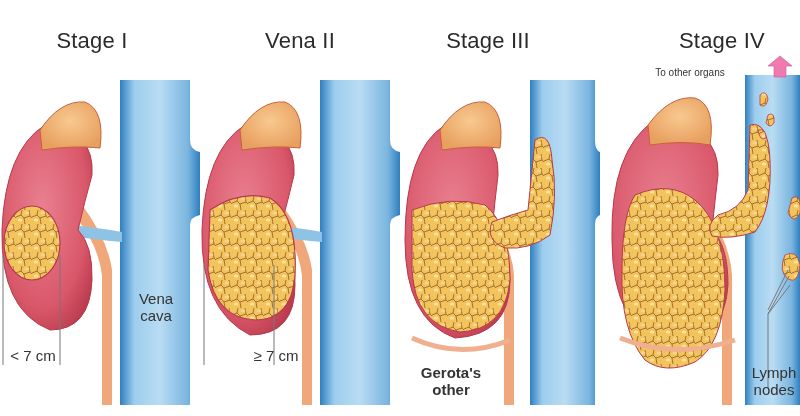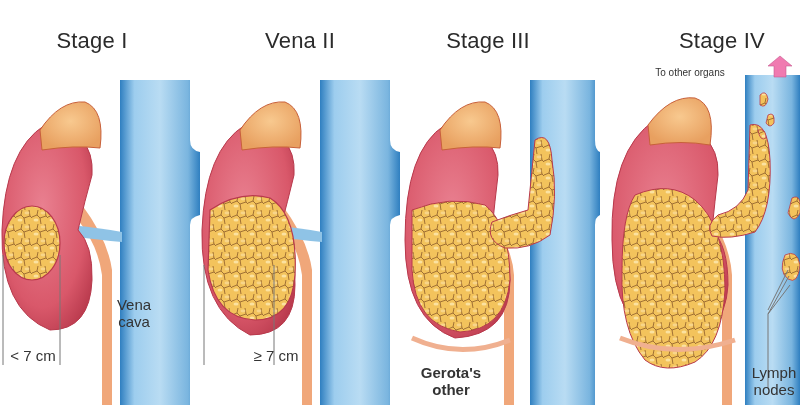--- a/index.html
+++ b/index.html
@@ -81,21 +81,21 @@
     <line x1="3" y1="255" x2="3" y2="365"></line>
       <line x1="60" y1="255" x2="60" y2="365"></line>
     <line x1="204" y1="265" x2="204" y2="365"></line>
       <line x1="274" y1="265" x2="274" y2="365"></line>
   </g>
 </svg>
 
 <div class="stage" style="left:0">
   <div class="title" style="left:-8px">Stage I</div>
   <div class="lbl" style="left:8px; top:347px; width:50px;">&lt; 7 cm</div>
-  <div class="lbl" style="left:114px; top:290px; width:40px;margin-top:6px;">
+  <div class="lbl" style="left:136px; top:290px; width:40px;">
     <span>Vena</span><br>
     <span>cava</span>
   </div>
 </div>
 
 <div class="stage" style="left:200px">
   <div class="title" style="left:0">Vena II</div>
   <div class="lbl" style="left:10px; top:347px; width:60px;margin-left:36px;">≥ 7 cm</div>
 </div>
 

